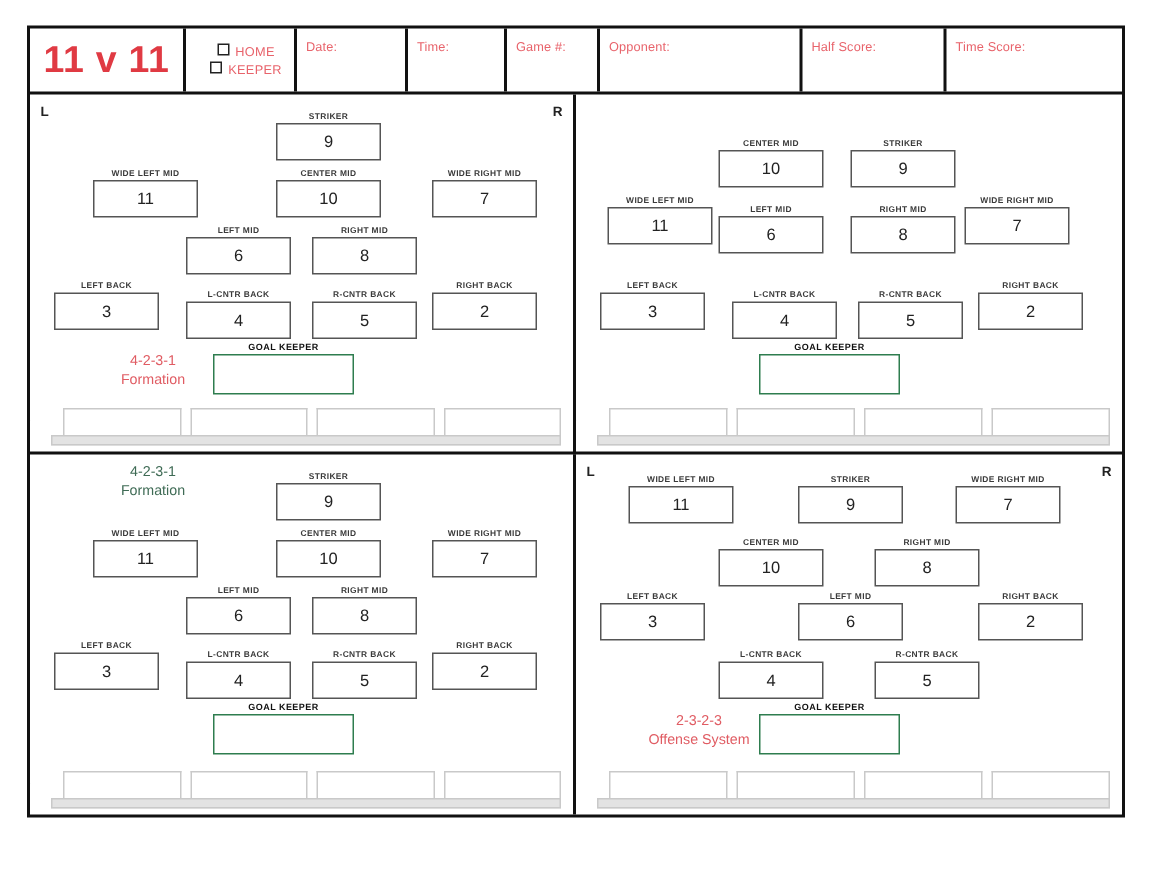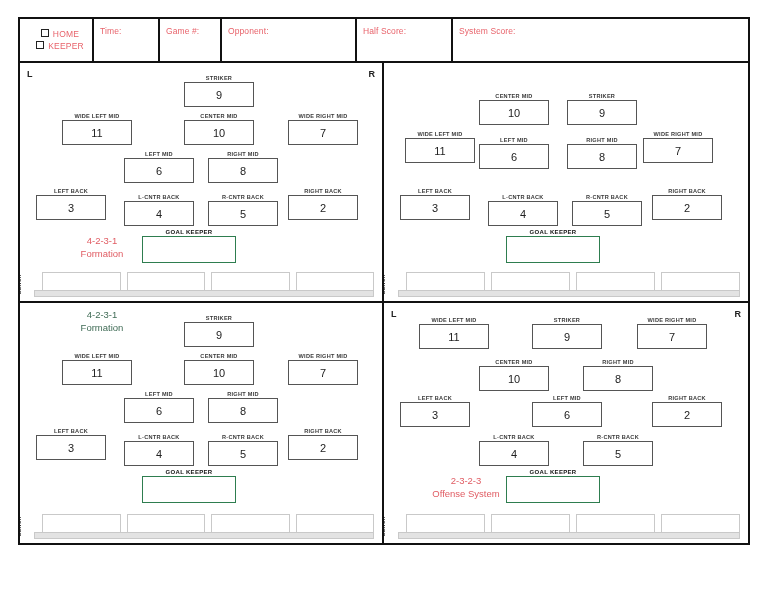--- a/index.html
+++ b/index.html
@@ -225,46 +225,52 @@
     box-sizing:border-box;
   }
 </style>
 </head>
 <body>
 
 <div class="sheet">
 
   <div class="header">
 
+    <div class="hcell brand">
+      <span class="brand-text">11 v 11</span>
+    </div>
 
     <div class="hcell checkcell">
       <div class="chkrow">
         <span class="chkbox"></span>
         <span class="chktext">HOME</span>
       </div>
       <div class="chkrow">
         <span class="chkbox"></span>
         <span class="chktext">KEEPER</span>
       </div>
     </div>
 
+    <div class="hcell c-date">
+      <span class="hlabel">Date:</span>
+    </div>
     <div class="hcell c-time">
       <span class="hlabel">Time:</span>
     </div>
     <div class="hcell c-game">
       <span class="hlabel">Game #:</span>
     </div>
     <div class="hcell c-opp">
       <span class="hlabel">Opponent:</span>
     </div>
     <div class="hcell c-half">
       <span class="hlabel">Half Score:</span>
     </div>
     <div class="hcell c-final">
-      <span class="hlabel">System Score:</span>
+      <span class="hlabel">Time Score:</span>
     </div>
 
   </div>
 
   <div class="grid" id="quad-grid">
       <div class="quad">
         <div class="lr l">L</div>
         <div class="lr r">R</div>
         <div class="slot" style="left: 164px; top: 12px;">
           <div class="cap">STRIKER</div>

